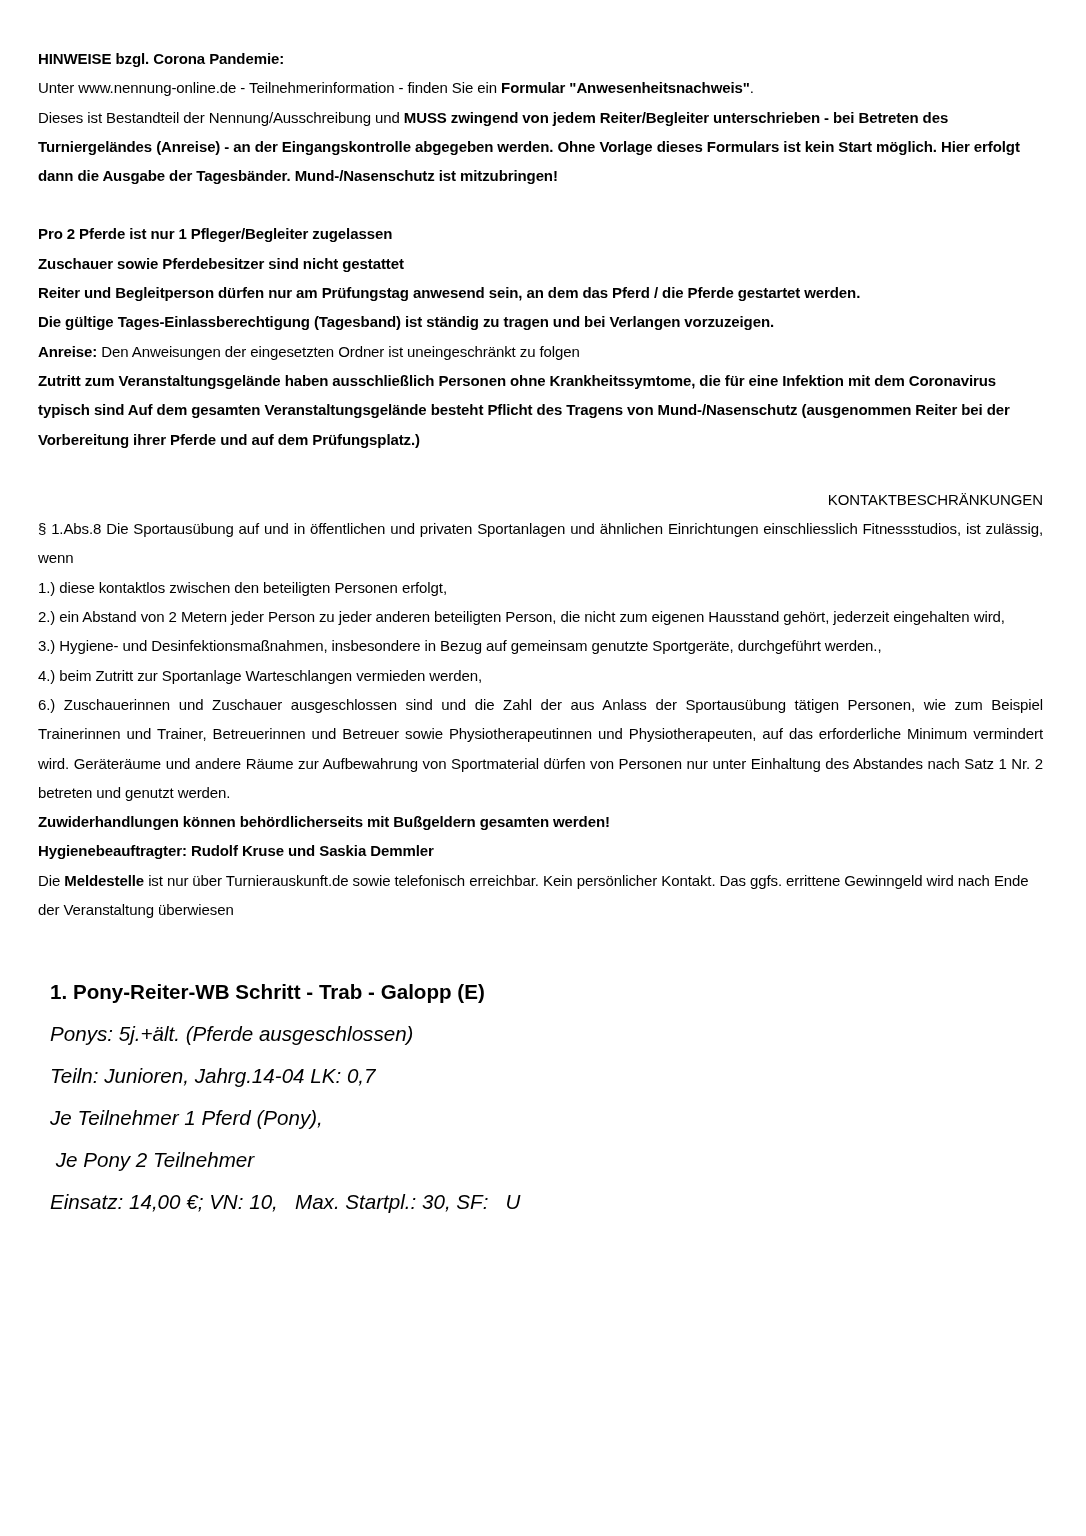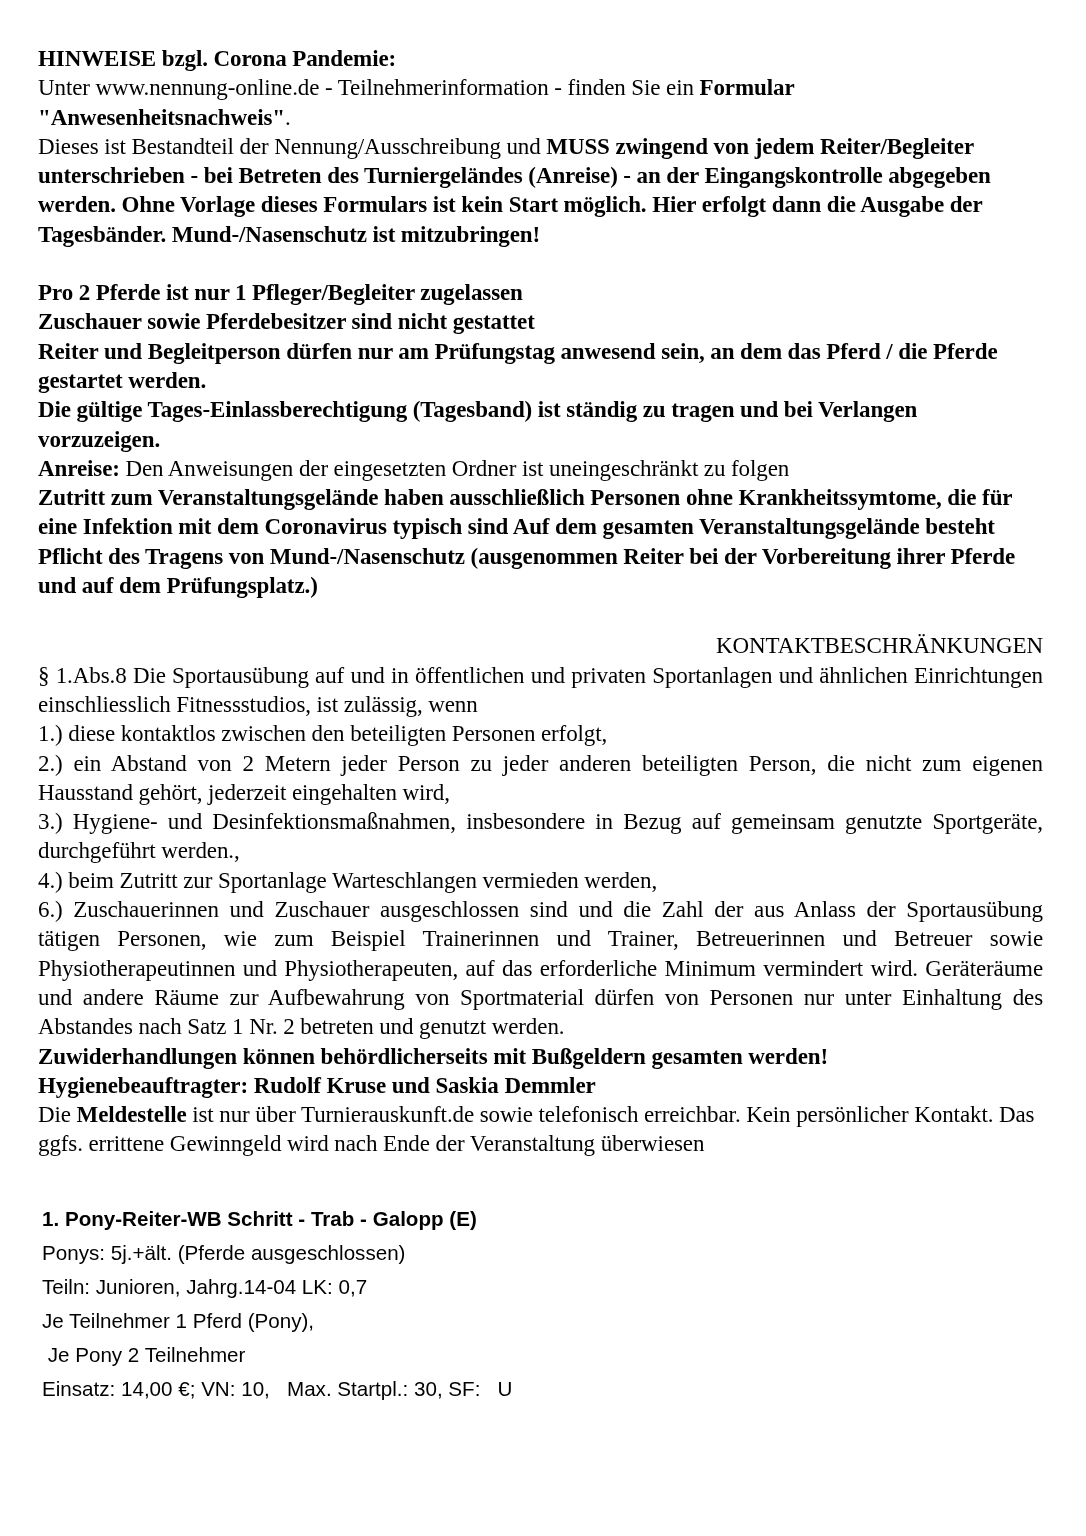--- a/index.html
+++ b/index.html
@@ -19,23 +19,23 @@
     position: relative;
     width: 1086px;
     height: 1536px;
     box-sizing: border-box;
     padding: 44px 43px 0 38px;
     overflow: hidden;
   }
 
   
   .cond {
-    font-family: Liberation Serif, serif;
+    font-family: Liberation Sans, sans-serif;
     font-stretch: condensed;
-    font-size: 23px;
+    font-size: 15px;
     line-height: 29.3px;
     letter-spacing: -0.1px;
   }
   .cond p {
     margin: 0;
   }
   .b { font-weight: bold; }
   .n { font-weight: normal; text-align: right; }
 
   .block-notes p { white-space: normal; }
@@ -50,24 +50,24 @@
     text-justify: inter-word;
   }
 
   
   .wb {
     font-family: "Liberation Sans", sans-serif;
     font-size: 20.6px;
     line-height: 30px;
     letter-spacing: 0;
   }
-  .wb p { margin: 4px; }
+  .wb p { margin: 12px; }
   .wb .title { font-weight: bold; }
 
-  .nowrapline { white-space: pre; }
+  .nowrapline { white-space: pre; font-style: italic; }
 </style>
 </head>
 <body>
 
 <div class="page">
 
   <div class="cond block-notes">
     <p class="b">HINWEISE bzgl. Corona Pandemie:</p>
     <p><span class="n">Unter www.nennung-online.de - Teilnehmerinformation - finden Sie ein </span><span class="b">Formular "Anwesenheitsnachweis"</span><span class="n">.</span></p>
     <p><span class="n">Dieses ist Bestandteil der Nennung/Ausschreibung und </span><span class="b">MUSS zwingend von jedem Reiter/Begleiter unterschrieben - bei Betreten des Turniergeländes (Anreise) - an der Eingangskontrolle abgegeben werden. Ohne Vorlage dieses Formulars ist kein Start möglich. Hier erfolgt dann die Ausgabe der Tagesbänder. Mund-/Nasenschutz ist mitzubringen!</span></p>

